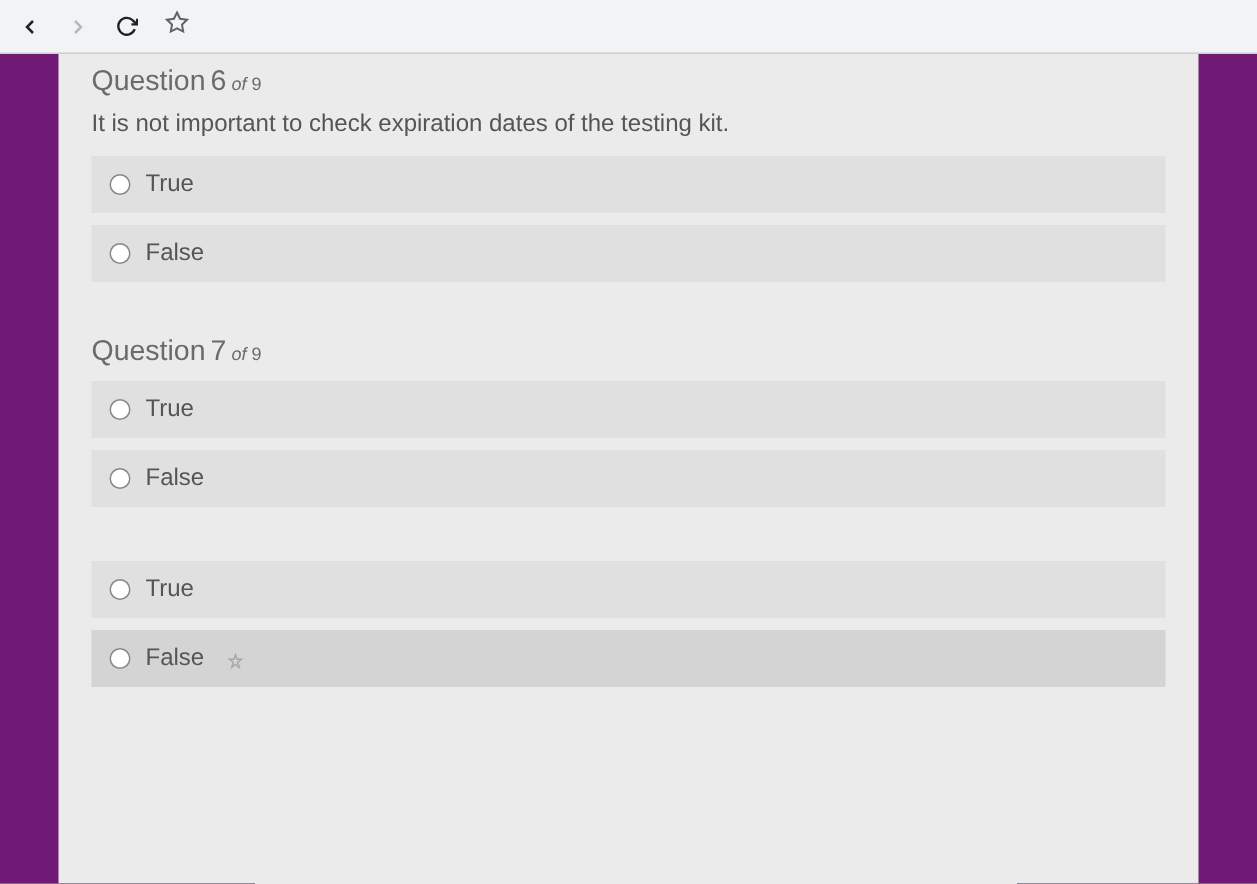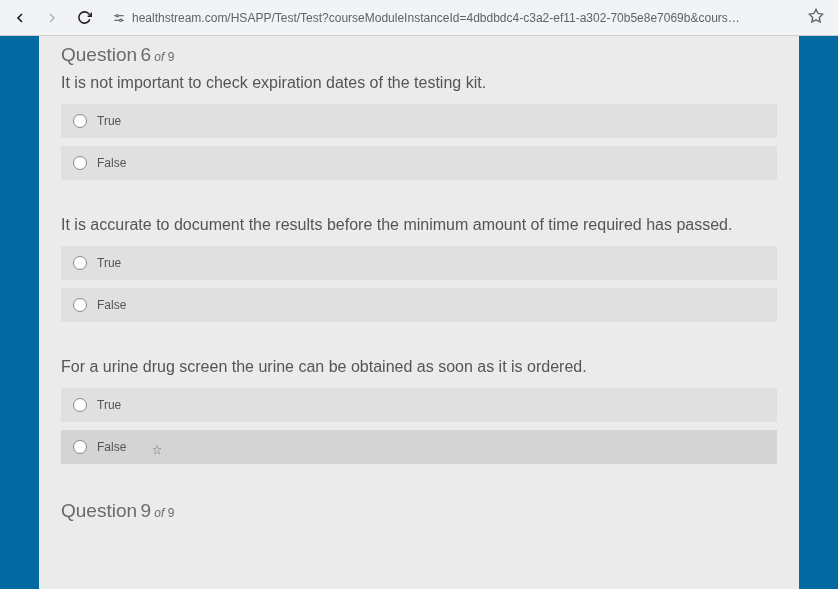--- a/index.html
+++ b/index.html
@@ -47,21 +47,21 @@
       display: flex;
       align-items: center;
       justify-content: center;
     }
     .star-icon {
       color: #5f6368;
       font-size: 16px;
       padding: 0 6px;
     }
     .viewport {
-      background: #0369a1;
+      background: #701a75;
       height: calc(589px - 36px);
       display: flex;
       justify-content: center;
       padding-top: 0;
     }
     .page {
       background: #ebebeb;
       width: 760px;
       height: 100%;
       padding: 8px 22px 0 22px;
@@ -95,21 +95,21 @@
       color: #555;
       margin-bottom: 12px;
     }
     .option-row {
       background: #e0e0e0;
       padding: 10px 12px;
       margin-bottom: 8px;
       display: flex;
       align-items: center;
       gap: 10px;
-      font-size: 12px;
+      font-size: 16px;
       color: #555;
     }
     .option-row.selected {
       background: #d4d4d4;
     }
     .radio {
       width: 14px;
       height: 14px;
       border: 1.5px solid #888;
       border-radius: 50%;
@@ -130,31 +130,20 @@
     <svg width="16" height="16" viewBox="0 0 24 24" fill="none" stroke="currentColor" stroke-width="2.5" opacity="0.4">
         <path d="M9 18l6-6-6-6"></path>
       </svg>
   </div>
   <div class="nav-btn active">
     <svg width="15" height="15" viewBox="0 0 24 24" fill="none" stroke="currentColor" stroke-width="2.5">
         <path d="M23 4v6h-6"></path>
         <path d="M20.49 15a9 9 0 1 1-2.12-9.36L23 10"></path>
       </svg>
   </div>
-  <div class="url-bar">
-    <span class="site-icon">
-      <svg width="14" height="14" viewBox="0 0 24 24" fill="none" stroke="#5f6368" stroke-width="2">
-          <line x1="4" y1="8" x2="20" y2="8"></line>
-          <line x1="4" y1="16" x2="20" y2="16"></line>
-          <circle cx="9" cy="8" r="2" fill="#f1f3f4"></circle>
-          <circle cx="15" cy="16" r="2" fill="#f1f3f4"></circle>
-        </svg>
-    </span>
-    <span>healthstream.com/HSAPP/Test/Test?courseModuleInstanceId=4dbdbdc4-c3a2-ef11-a302-70b5e8e7069b&amp;cours…</span>
-  </div>
   <div class="star-icon">
     <svg width="16" height="16" viewBox="0 0 24 24" fill="none" stroke="currentColor" stroke-width="2">
         <polygon points="12 2 15.09 8.26 22 9.27 17 14.14 18.18 21.02 12 17.77 5.82 21.02 7 14.14 2 9.27 8.91 8.26 12 2"></polygon>
       </svg>
   </div>
 </div>
 
 <div class="viewport">
   <div class="page">
 
@@ -170,51 +159,47 @@
         <span class="radio"></span>
         <span>True</span>
       </div>
       <div class="option-row">
         <span class="radio"></span>
         <span>False</span>
       </div>
     </div>
 
     <div class="question-block">
-      <div class="q-text">It is accurate to document the results before the minimum amount of time required has passed.</div>
+      <div class="q-header">
+        <span class="q-number">Question</span>
+        <span class="q-number">7</span>
+        <span class="q-of">of</span>
+        <span class="q-total">9</span>
+      </div>
       <div class="option-row">
         <span class="radio"></span>
         <span>True</span>
       </div>
       <div class="option-row">
         <span class="radio"></span>
         <span>False</span>
       </div>
     </div>
 
     <div class="question-block">
-      <div class="q-text">For a urine drug screen the urine can be obtained as soon as it is ordered.</div>
       <div class="option-row">
         <span class="radio"></span>
         <span>True</span>
       </div>
       <div class="option-row selected" style="position:relative;">
         <span class="radio"></span>
         <span>False</span>
         <span style="position:absolute;left:90px;top:14px;">
           <svg width="12" height="12" viewBox="0 0 24 24" fill="none" stroke="#666" stroke-width="2">
               <path d="M12 3l2 6h6l-5 4 2 7-5-4-5 4 2-7-5-4h6z" opacity="0.4"></path>
             </svg>
         </span>
       </div>
     </div>
 
-    <div class="question-block" style="margin-top:28px;">
-      <div class="q-header">
-        <span class="q-number">Question</span>
-        <span class="q-number">9</span>
-        <span class="q-of">of</span>
-        <span class="q-total">9</span>
-      </div>
-    </div>
 
   </div>
 </div>
 
 </body></html>

